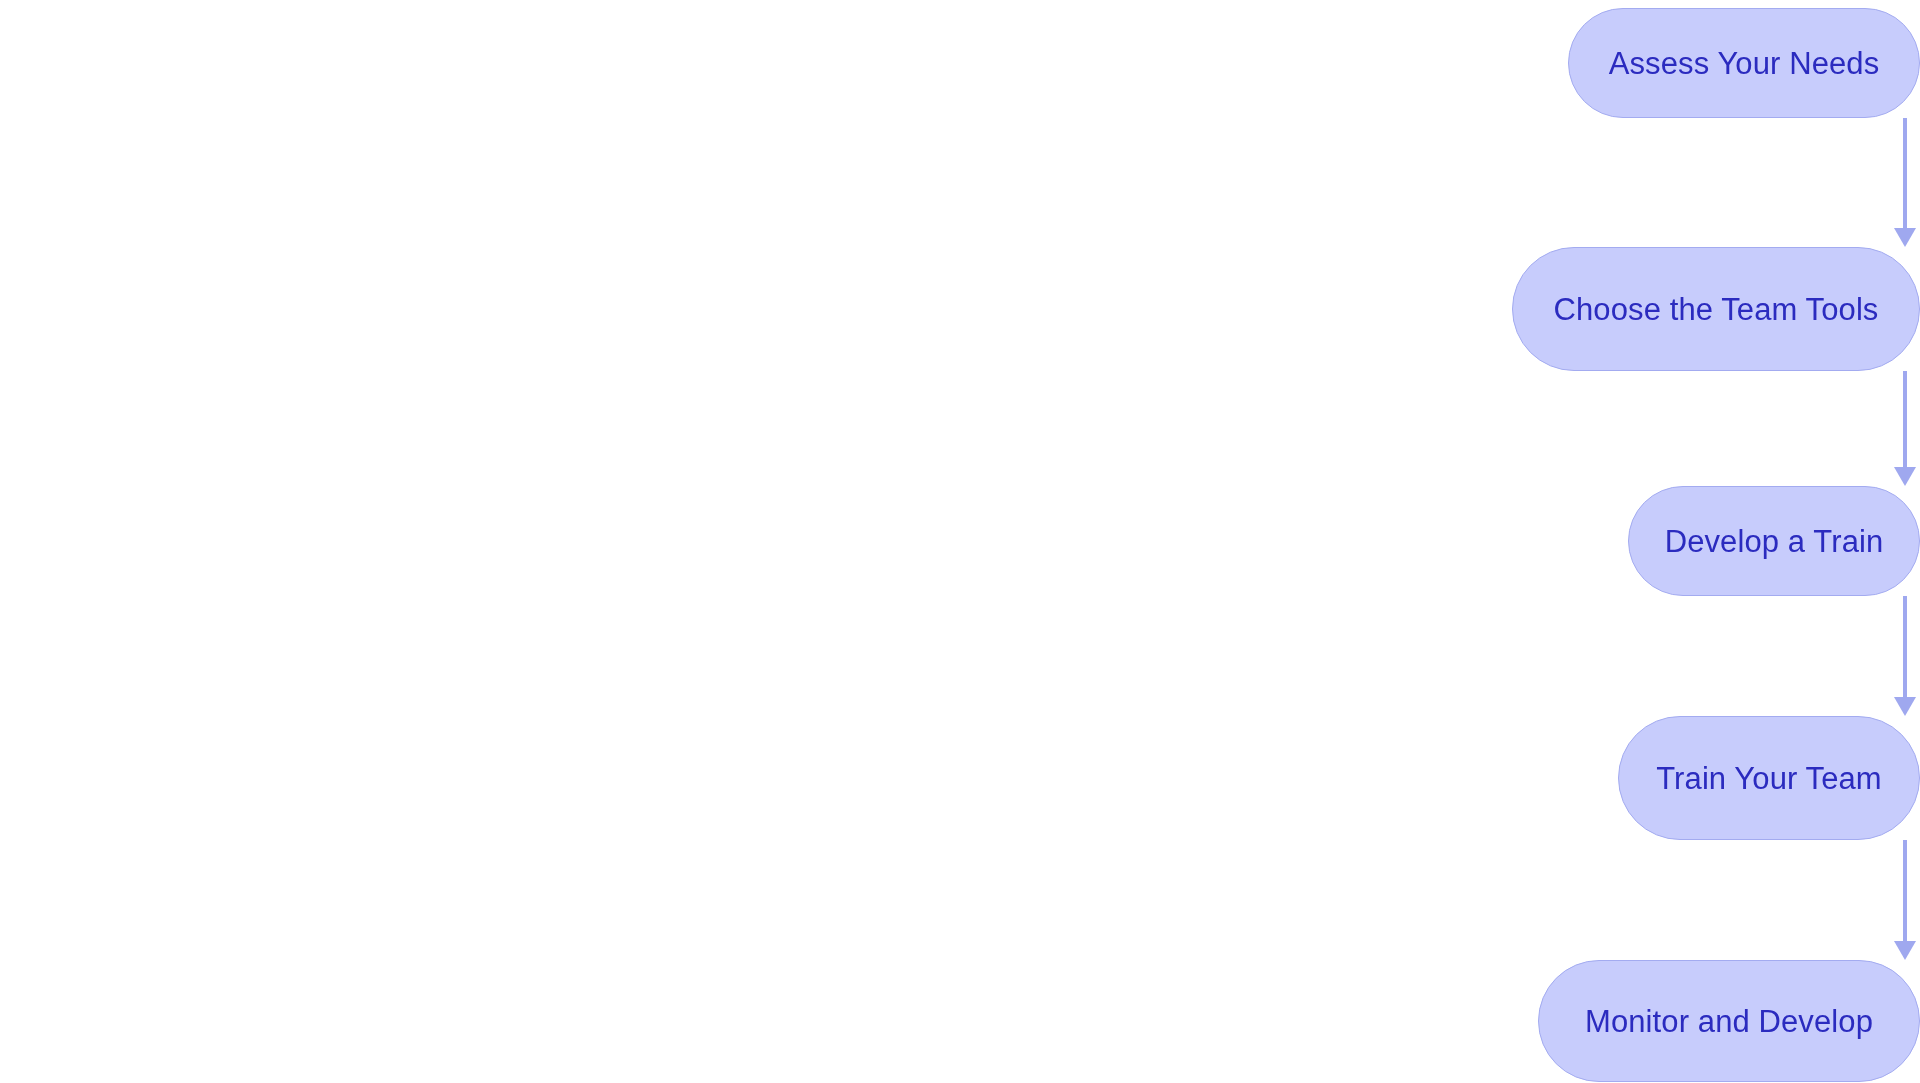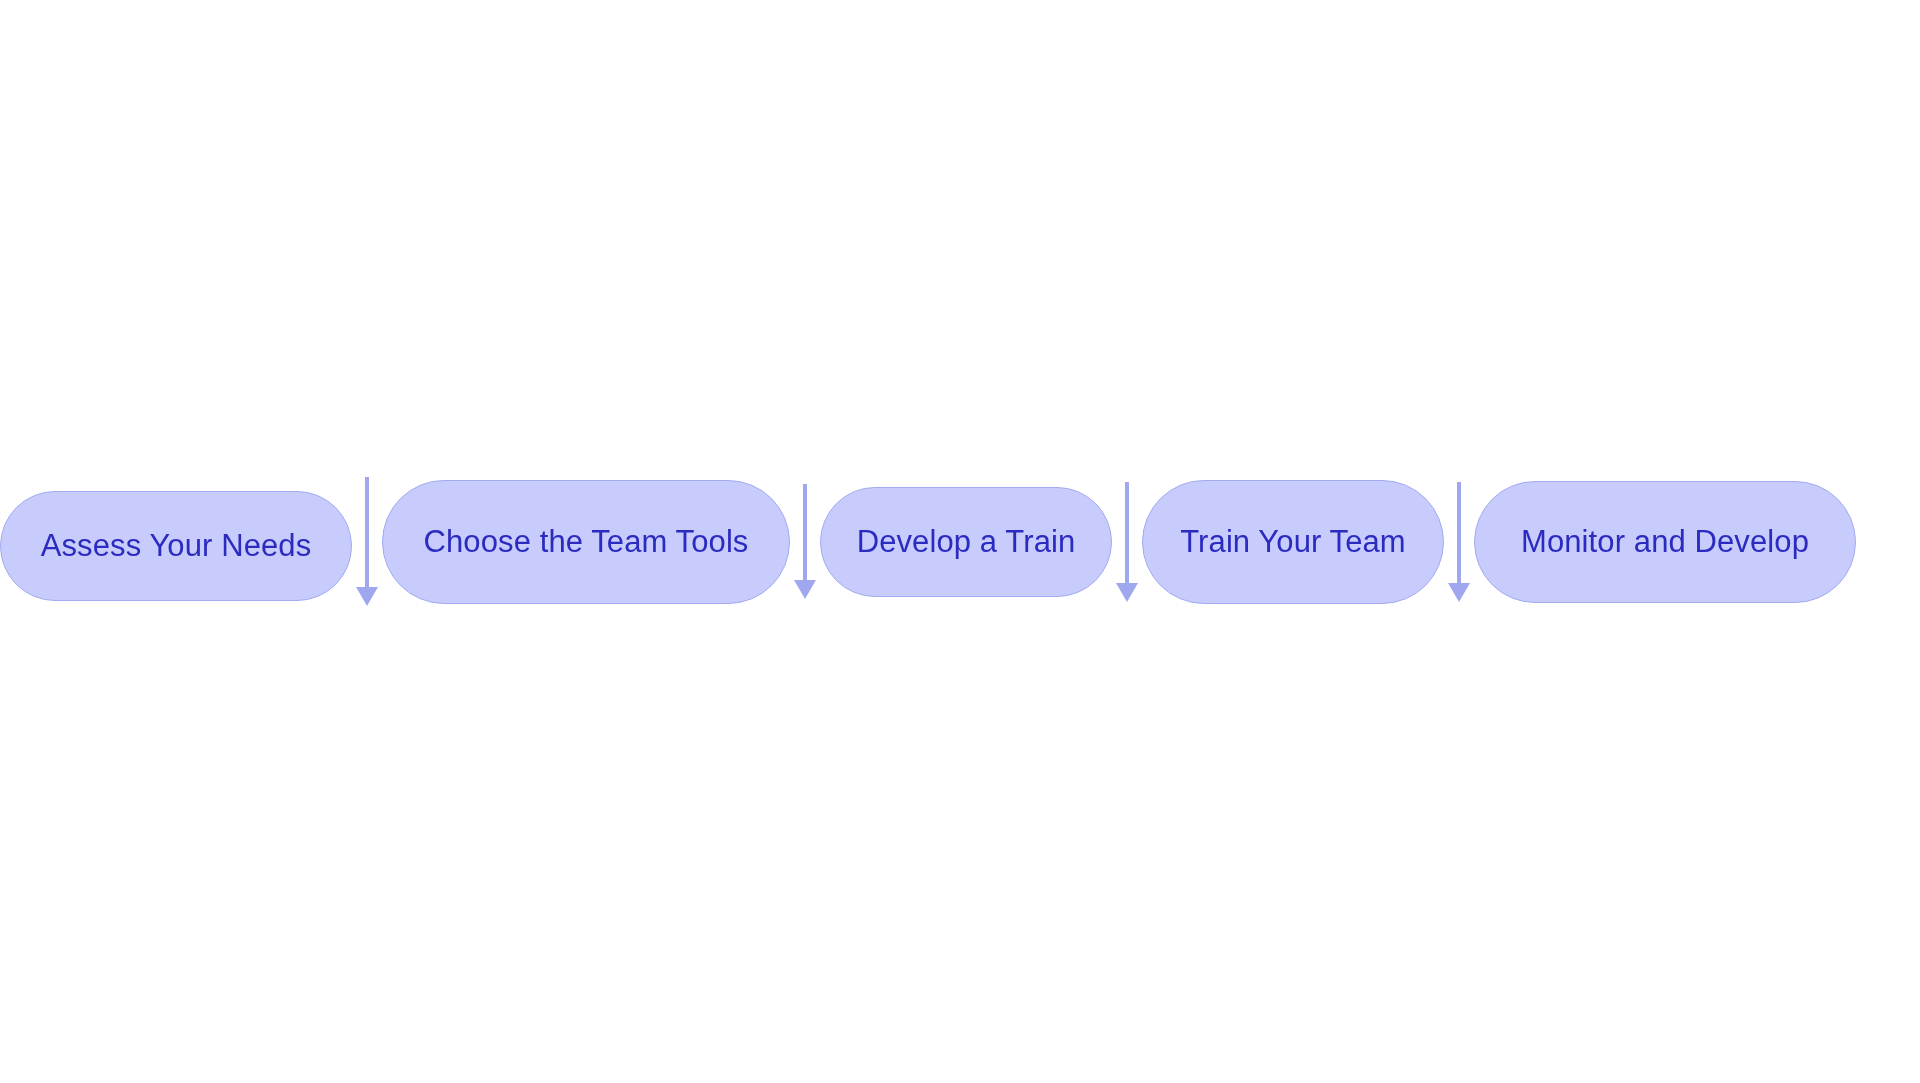--- a/index.html
+++ b/index.html
@@ -22,22 +22,22 @@
     background: #ffffff;
   }
 
   .flow-column {
     position: absolute;
     left: 0;
     top: 0;
     width: 1920px;
     height: 1083px;
     display: flex;
-    flex-direction: row;
-    align-items: center;
+    flex-direction: column;
+    align-items: flex-end;
   }
 
   .flow-node {
     position: relative;
     box-sizing: border-box;
     display: flex;
     align-items: center;
     justify-content: center;
     background: #c7ccfc;
     border: 1.6px solid #a3abf0;

